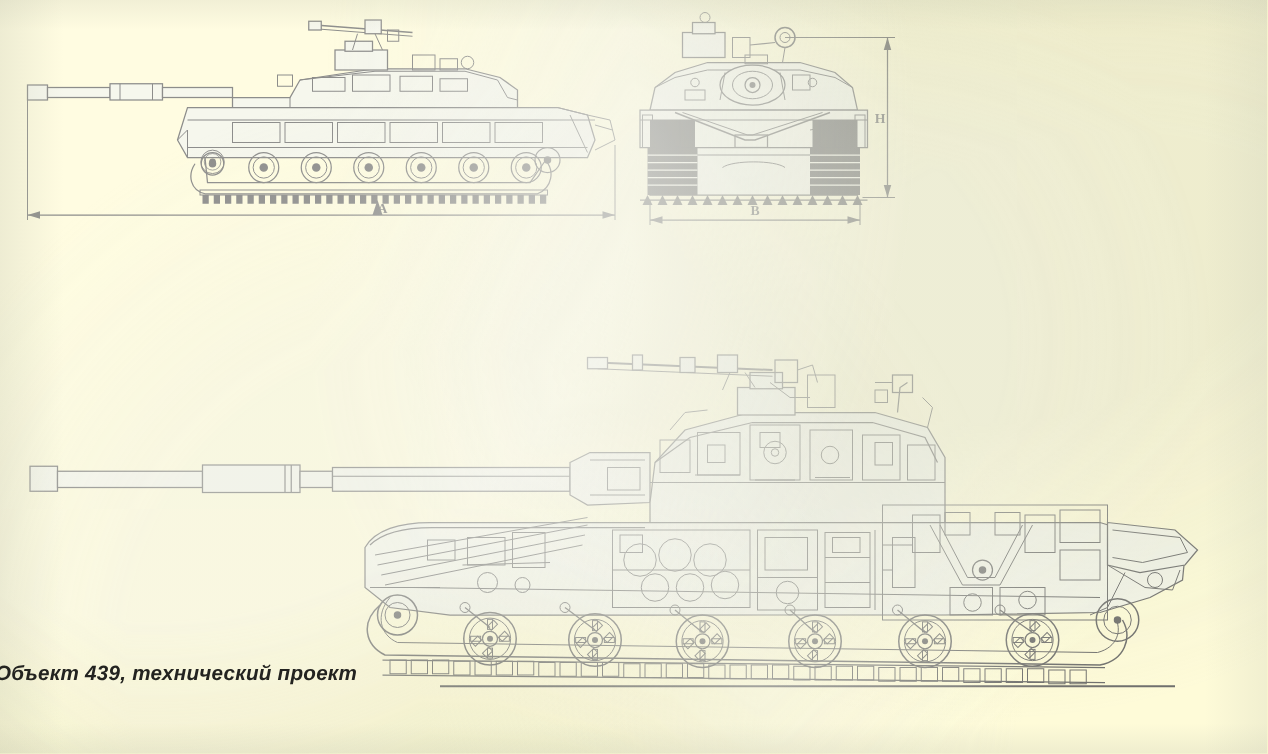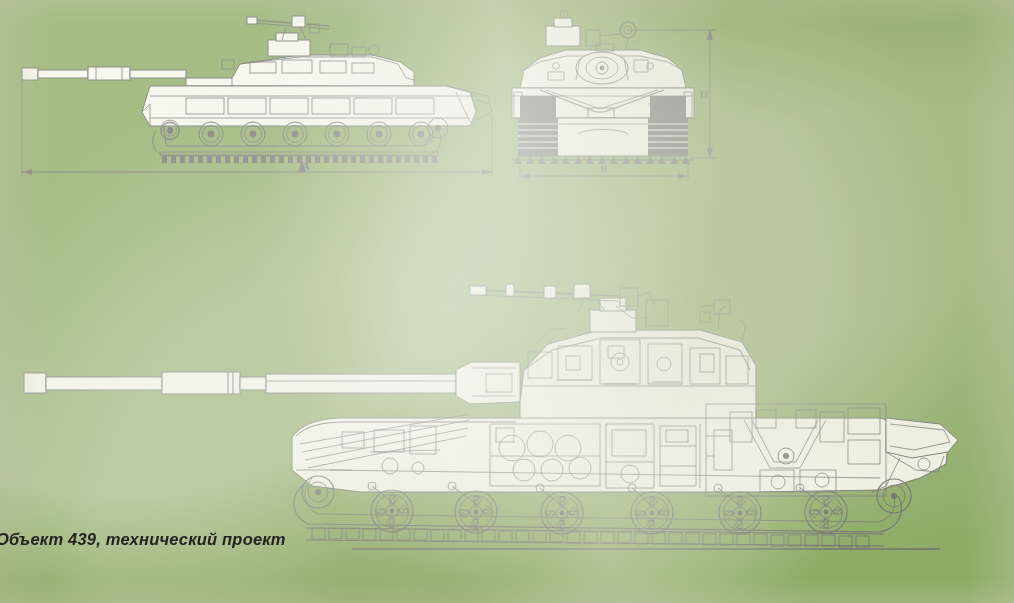--- a/index.html
+++ b/index.html
@@ -3,21 +3,21 @@
 <meta charset="utf-8">
 <style>
   html,body{margin:0;padding:0;}
   body{
     width:1014px;height:603px;overflow:hidden;
     background:#eef0dc;
     font-family:"Liberation Sans",sans-serif;
   }
   #page{
     position:relative;width:1014px;height:603px;
-    background:#4d7c0f;
+    background:#fef9c3;
     overflow:hidden;
   }
   
   #grain{
     position:absolute;inset:0;pointer-events:none;
     background:
       radial-gradient(circle at 12% 18%, rgba(255,255,255,.55) 0 38%, rgba(0,0,0,0) 60%),
       radial-gradient(circle at 78% 8%, rgba(214,216,196,.45) 0 30%, rgba(0,0,0,0) 55%),
       radial-gradient(circle at 88% 70%, rgba(255,255,255,.4) 0 32%, rgba(0,0,0,0) 58%),
       radial-gradient(circle at 35% 88%, rgba(216,218,198,.4) 0 30%, rgba(0,0,0,0) 55%),

